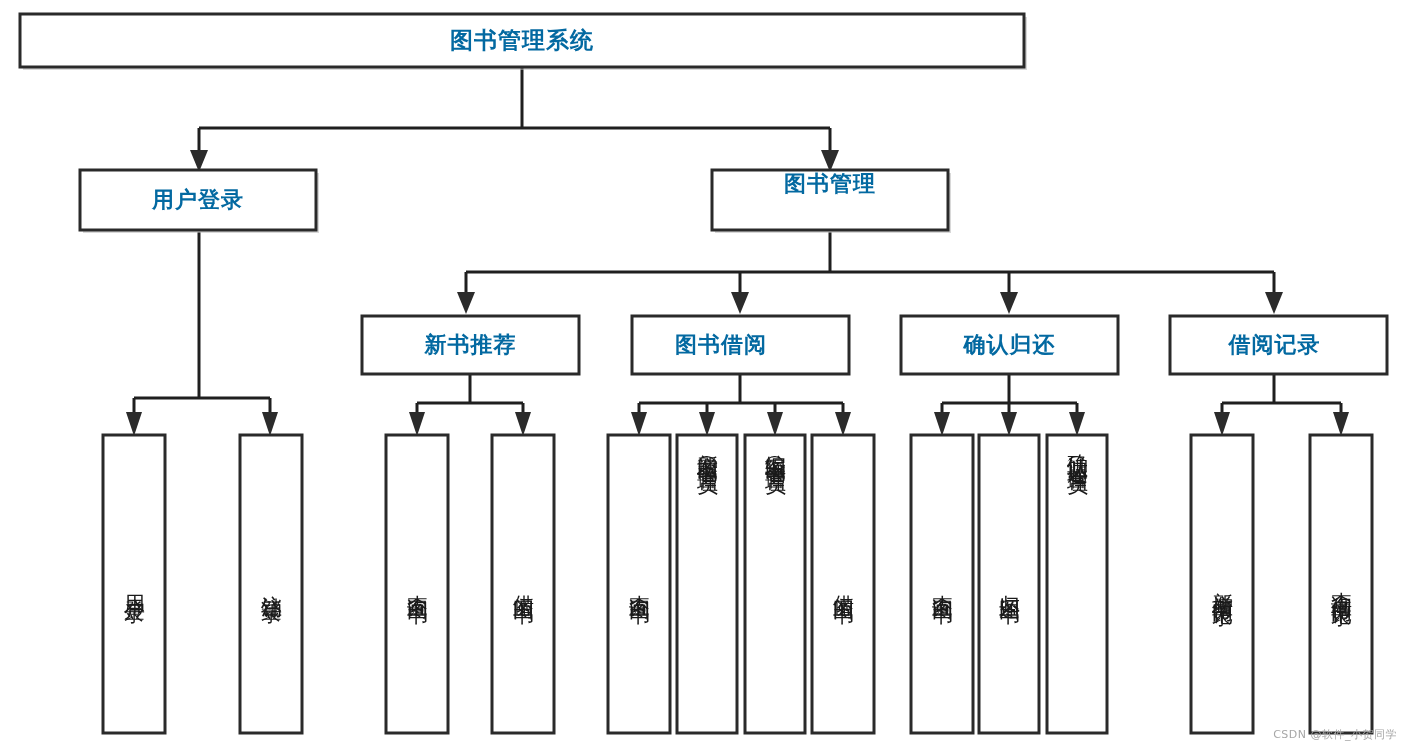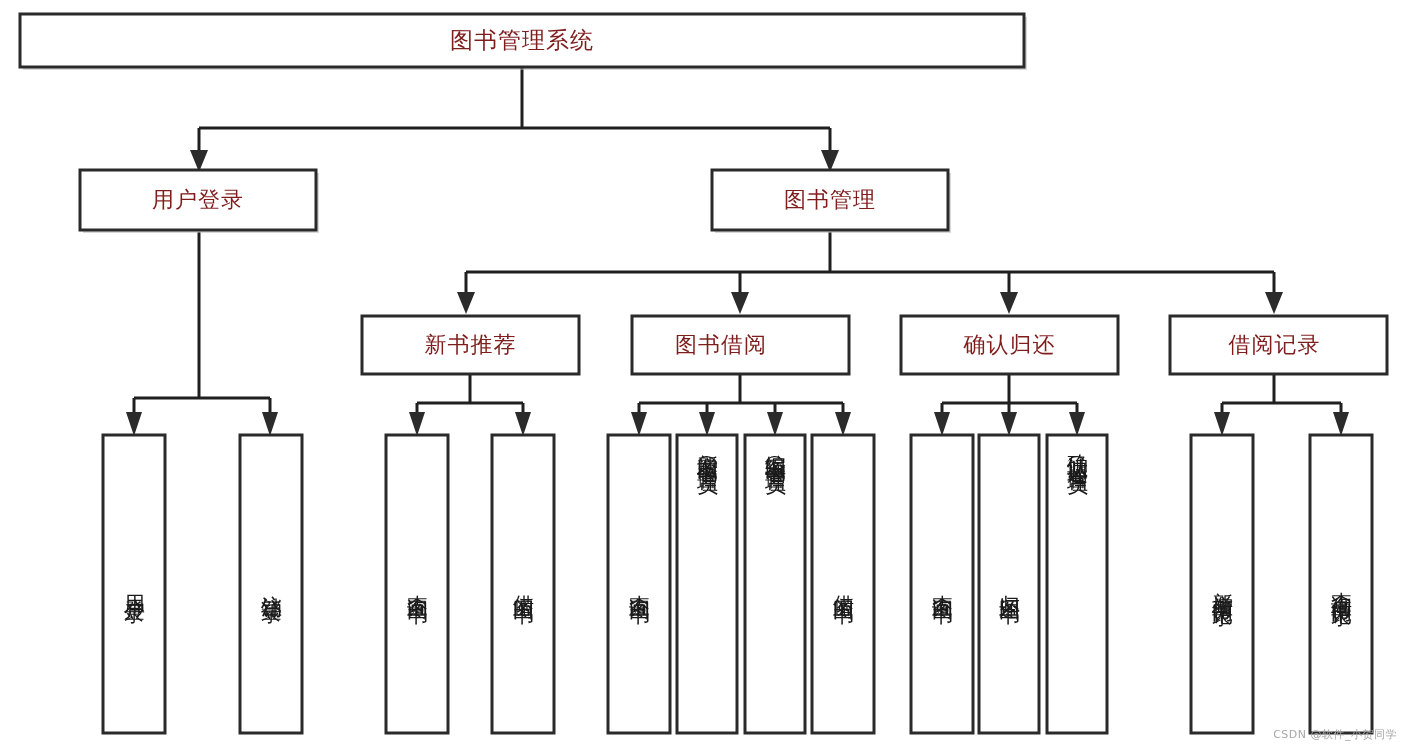--- a/index.html
+++ b/index.html
@@ -69,23 +69,24 @@
   .hlabel-wrap {
     position: absolute;
     display: flex;
     align-items: center;
     justify-content: center;
     pointer-events: none;
   }
   .hlabel-text {
     font-family: "DejaVu Sans", "Liberation Sans", sans-serif;
     font-size: 22px;
-    color: #7f1d1d;
+    color: #0369a1;
     letter-spacing: 1px;
     white-space: nowrap;
+    font-weight: bold;
   }
   .title-text {
     font-size: 23px;
   }
   #watermark {
     position: absolute;
     right: 8px;
     bottom: 5px;
     font-family: "DejaVu Sans", "Liberation Sans", sans-serif;
     font-size: 11px;
@@ -217,21 +218,21 @@
   </svg>
 
   <div class="hlabel-wrap" style="left:20px; top:14px; width:1004px; height:53px;">
     <span class="hlabel-text title-text">图书管理系统</span>
   </div>
 
   <div class="hlabel-wrap" style="left:80px; top:170px; width:236px; height:60px;">
     <span class="hlabel-text">用户登录</span>
   </div>
 
-  <div class="hlabel-wrap" style="left:712px; top:170px; width:236px; height:60px;">
+  <div class="hlabel-wrap" style="left:712px; top:154px; width:236px; height:60px;">
     <span class="hlabel-text">图书管理</span>
   </div>
 
   <div class="hlabel-wrap" style="left:362px; top:316px; width:217px; height:58px;">
     <span class="hlabel-text">新书推荐</span>
   </div>
 
   <div class="hlabel-wrap" style="left:632px; top:316px; width:178px; height:58px;text-align:center;">
     <span class="hlabel-text">图书借阅</span>
   </div>

